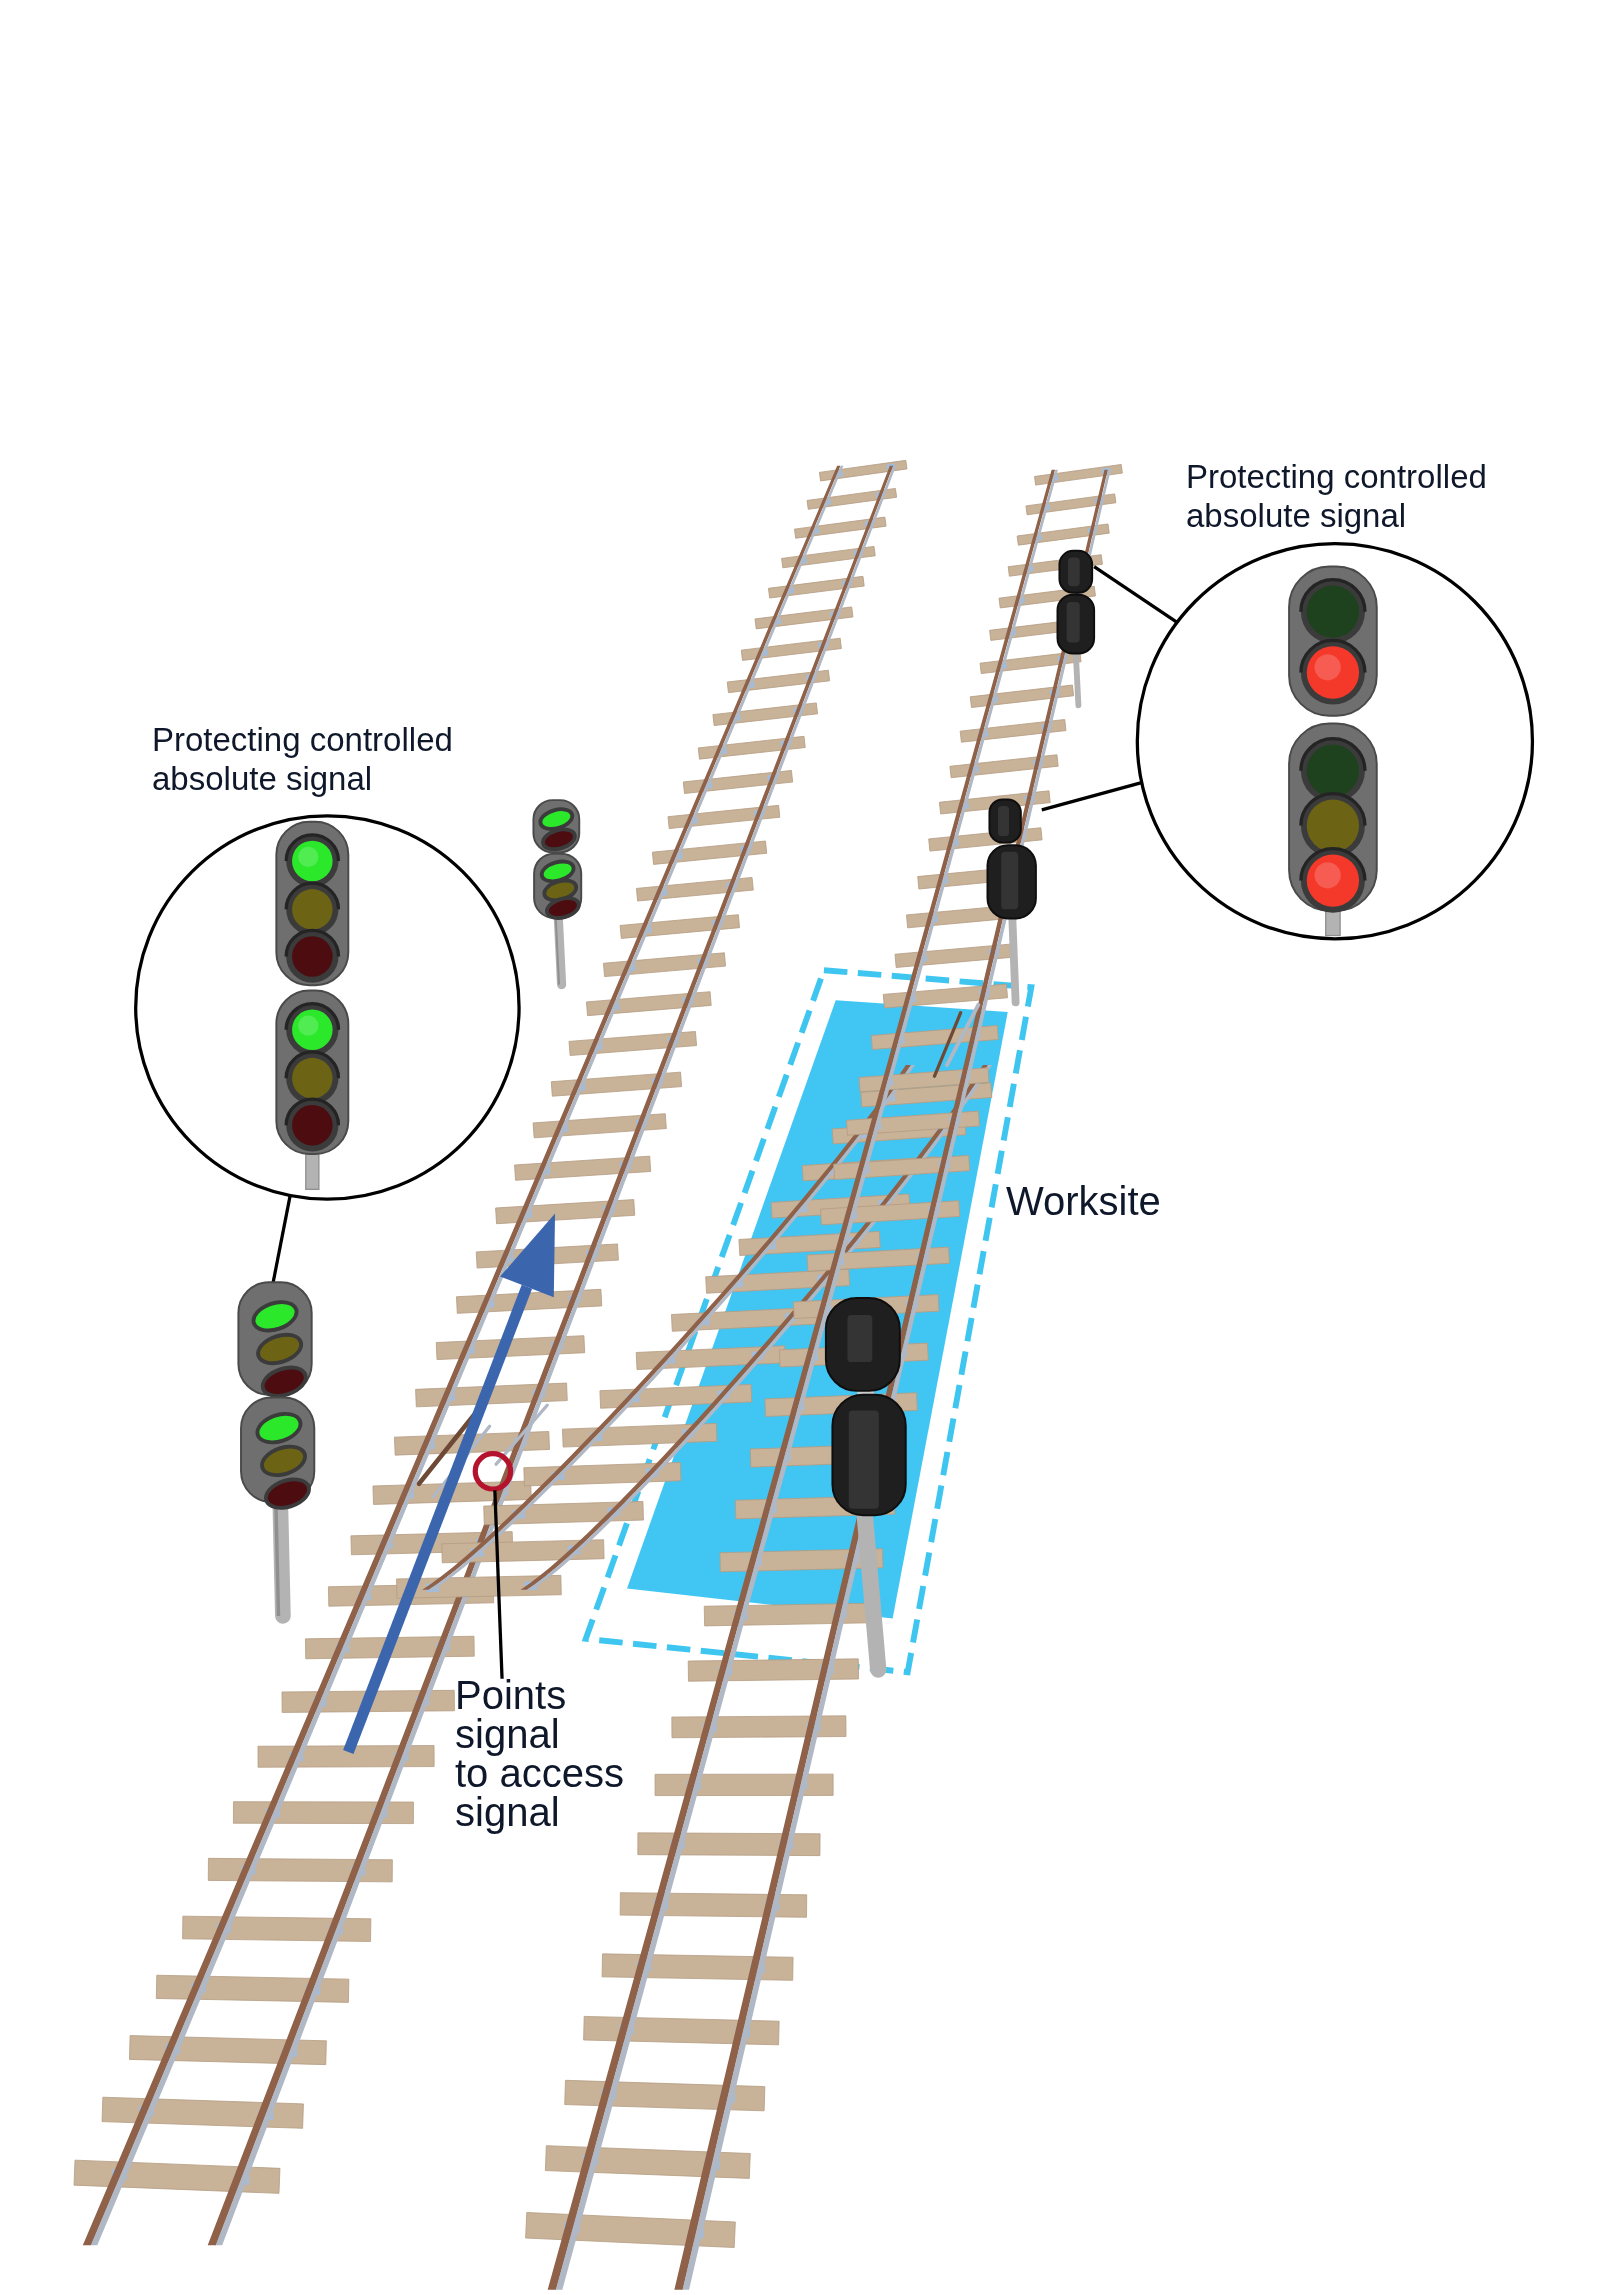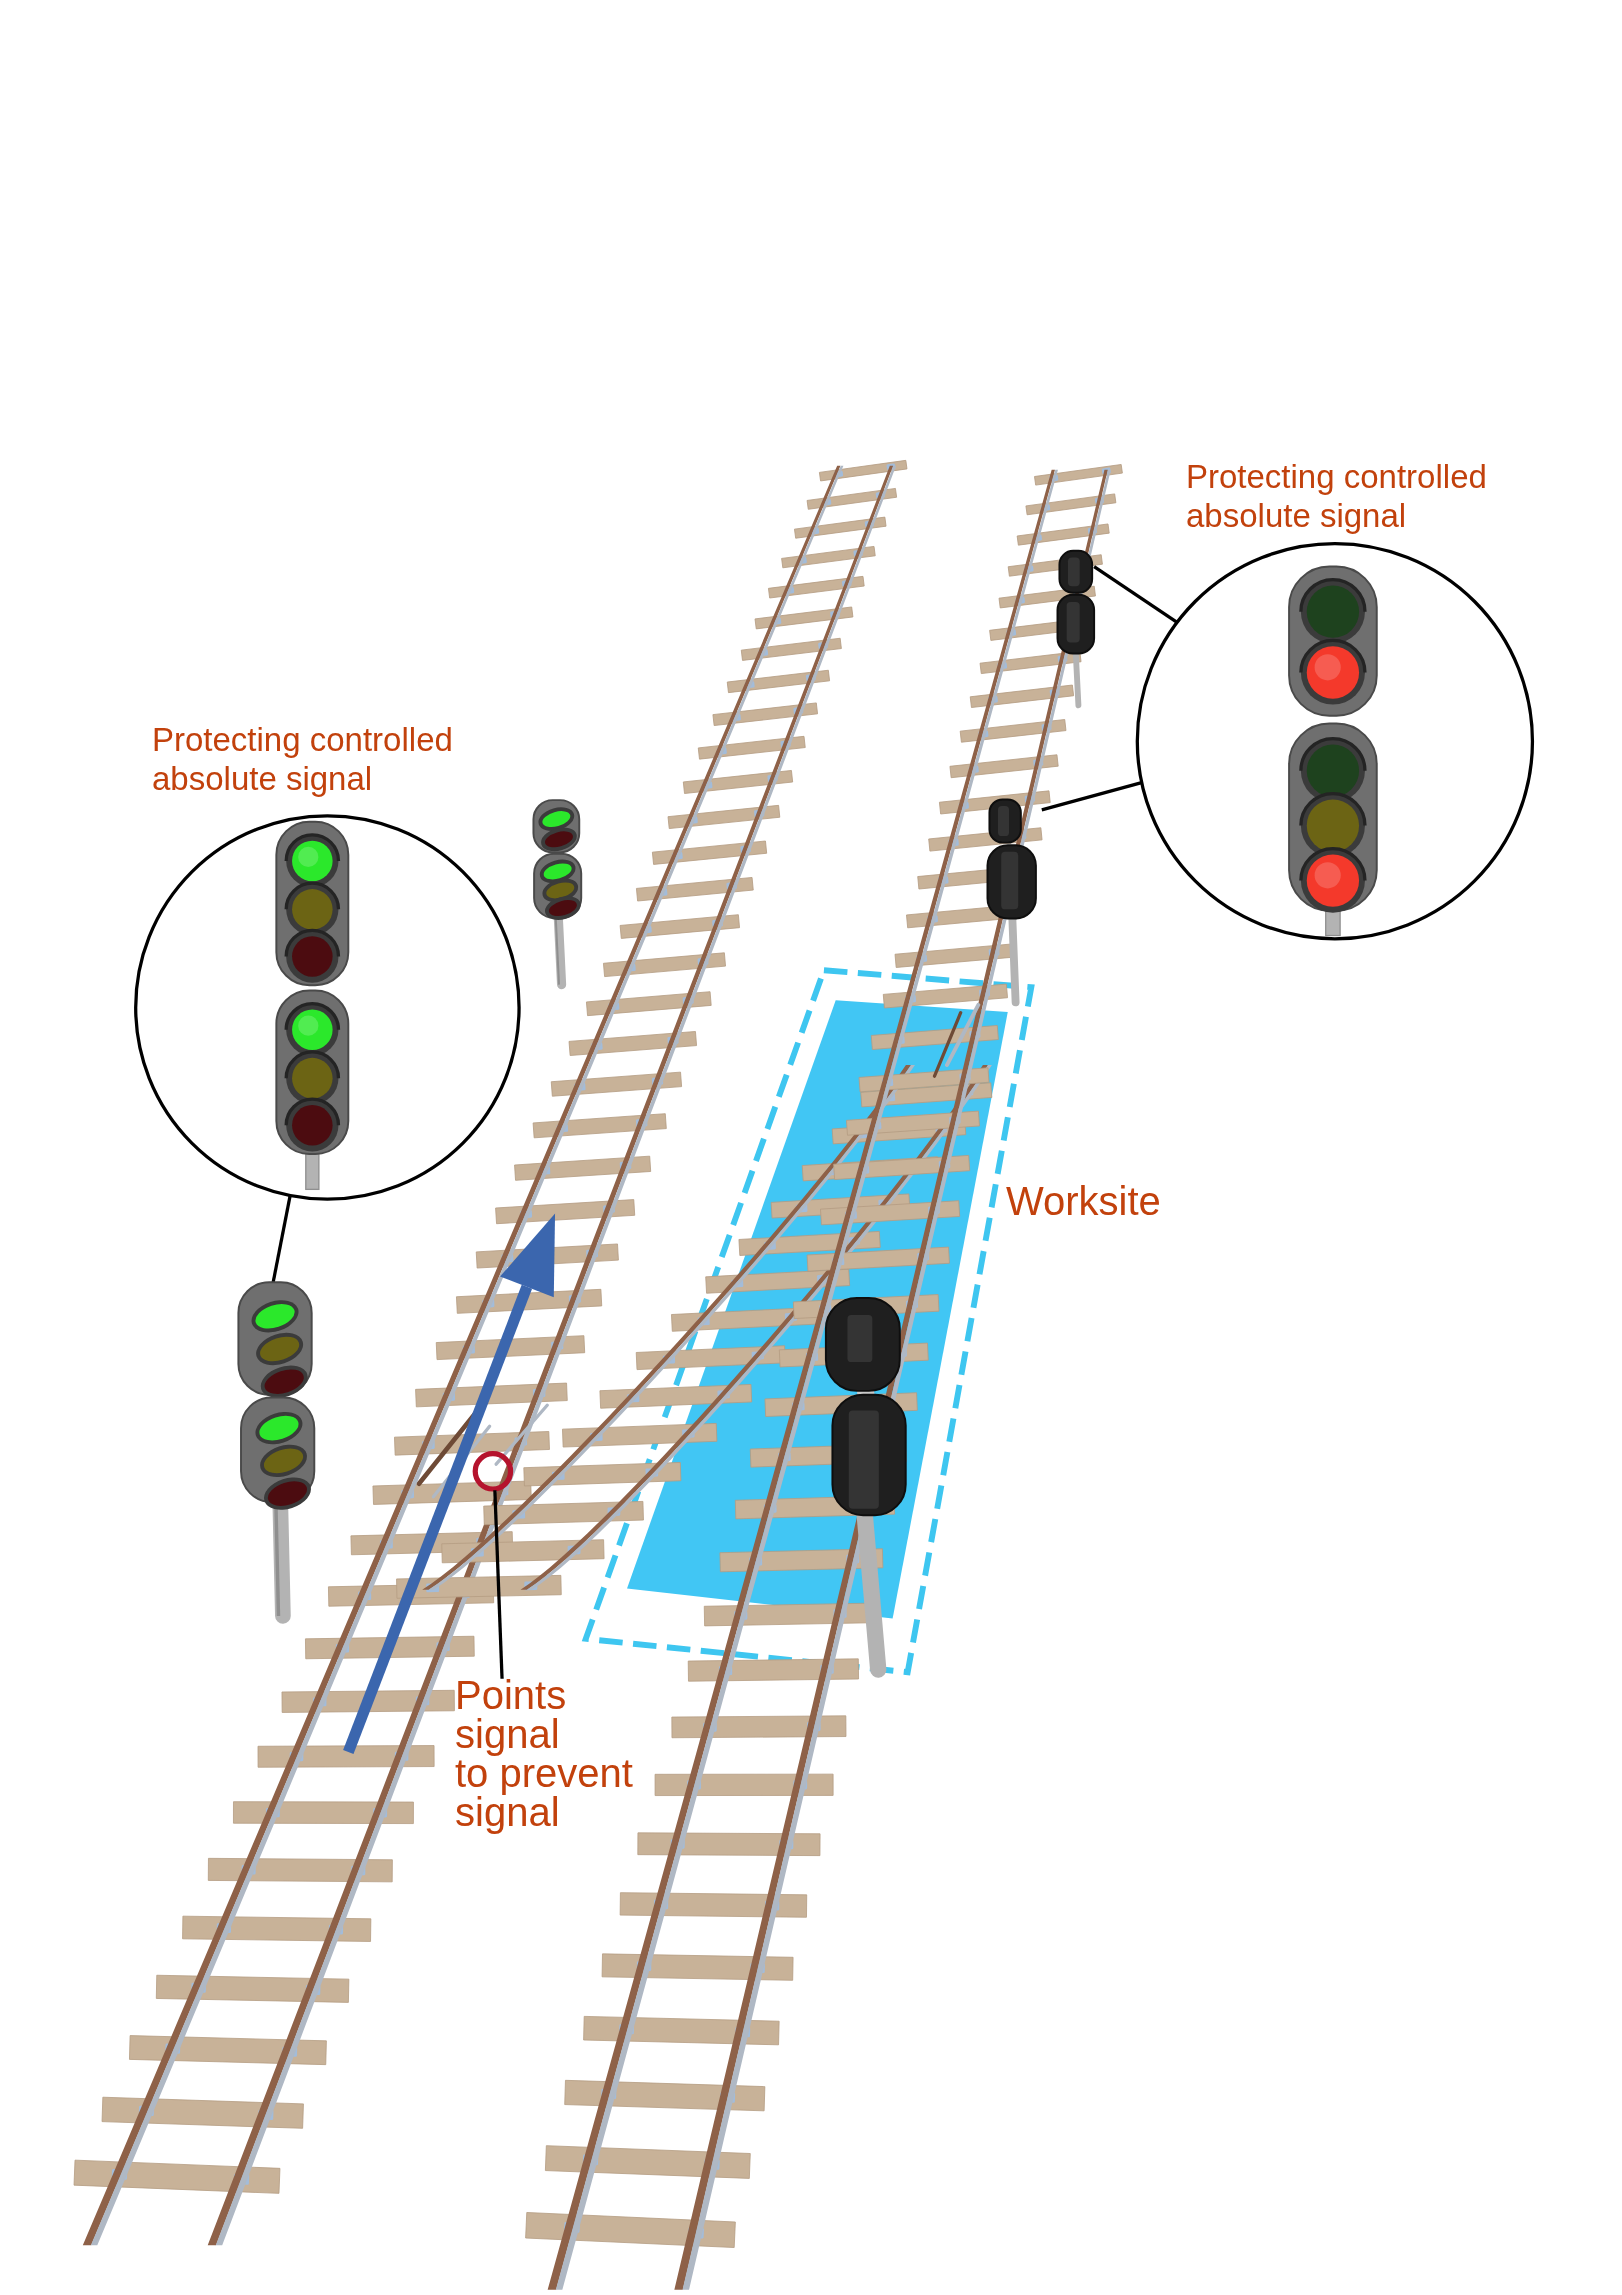--- a/index.html
+++ b/index.html
@@ -1,21 +1,21 @@
 <!DOCTYPE html>
 <html style="font-size:10.5px"><head>
 <meta charset="utf-8">
 <style>
   html,body{margin:0;padding:0;background:#ffffff;}
   .page{
     position:relative;width:1623px;height:2295px;background:#ffffff;
     font-family:"Liberation Sans",sans-serif;overflow:hidden;
   }
   .page svg{position:absolute;left:0;top:0;width:1623px;height:2295px;}
-  .lbl{position:absolute;color:#c2410c;font-size:33px;line-height:39px;white-space:nowrap;}
+  .lbl{position:absolute;color:#0f172a;font-size:33px;line-height:39px;white-space:nowrap;}
   .lbl div{white-space:nowrap;}
   #worksite-label{font-size:40px;}
   #points-label{font-size:40px;line-height:39px;}
 </style>
 </head>
 <body>
 
 <div class="page">
   <svg id="scene" viewBox="0 0 2480 3508">
       <g>
@@ -650,17 +650,17 @@
   <div class="lbl" id="right-callout-label" style="left:1186px;top:457px;">
     <div>Protecting controlled</div>
     <div>absolute signal</div>
   </div>
 
   <div class="lbl" id="worksite-label" style="left:1006px;top:1182px;">Worksite</div>
 
   <div class="lbl" id="points-label" style="left:455px;top:1676px;">
     <div>Points</div>
     <div>signal</div>
-    <div>to prevent</div>
+    <div>to access</div>
     <div>signal</div>
   </div>
 </div>
 
 
 </body></html>

